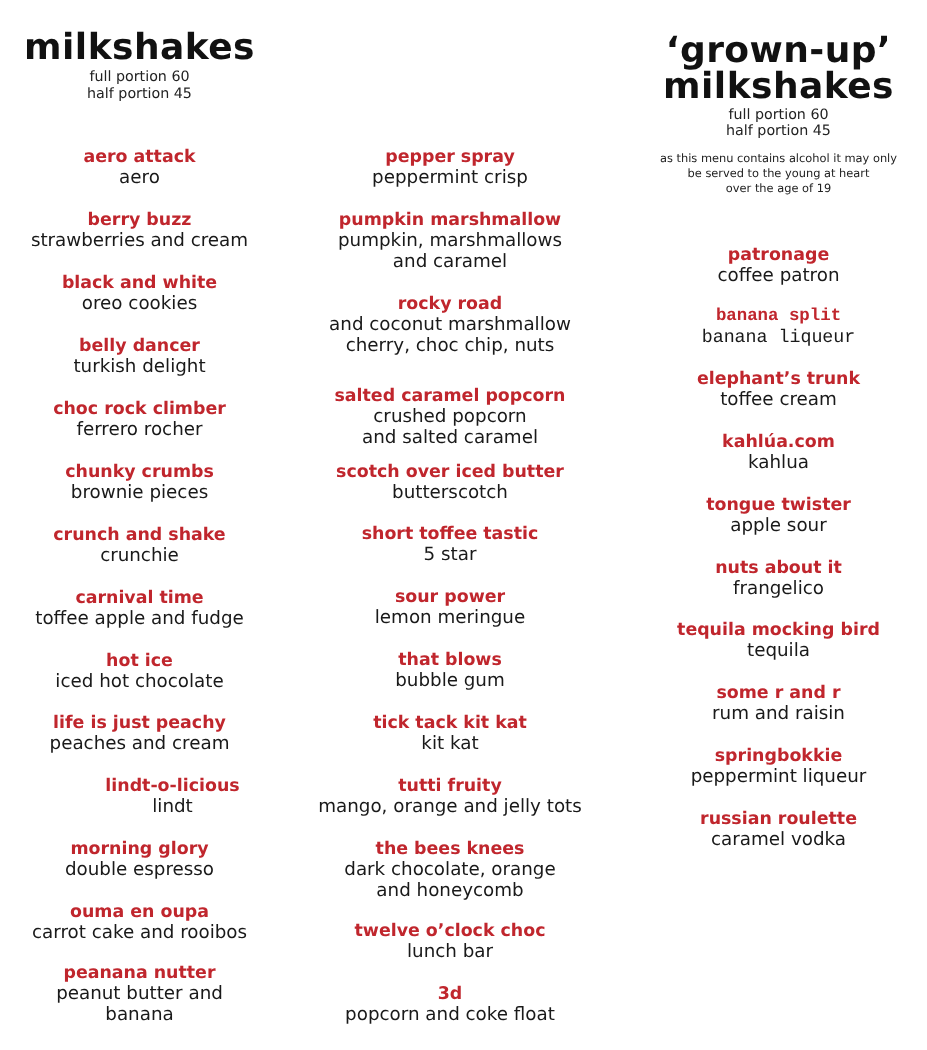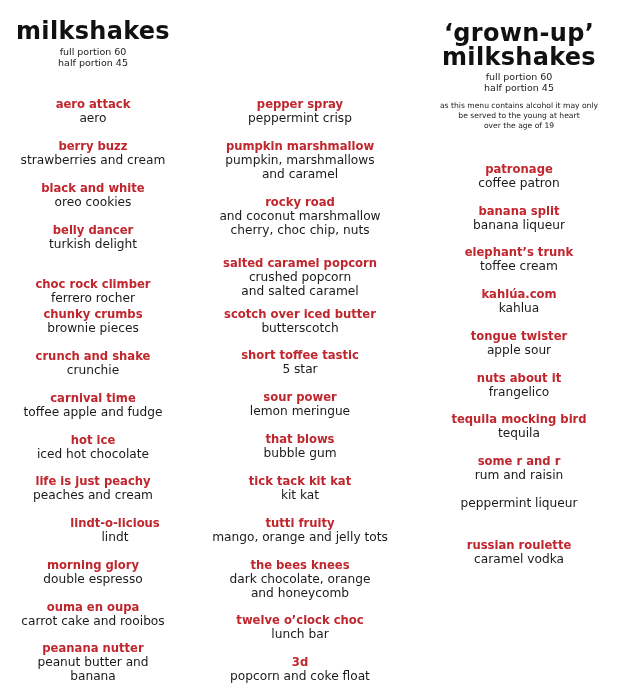--- a/index.html
+++ b/index.html
@@ -43,21 +43,21 @@
         <div class="desc">
           <div>oreo cookies</div>
         </div>
       </div>
       <div class="item" style="top: 223px;">
         <div class="name">belly dancer</div>
         <div class="desc">
           <div>turkish delight</div>
         </div>
       </div>
-      <div class="item" style="top: 265px; margin-top: 12px;">
+      <div class="item" style="top: 265px;">
         <div class="name">choc rock climber</div>
         <div class="desc">
           <div>ferrero rocher</div>
         </div>
       </div>
       <div class="item" style="top: 307px;">
         <div class="name">chunky crumbs</div>
         <div class="desc">
           <div>brownie pieces</div>
         </div>
@@ -209,21 +209,21 @@
   <div class="note" style="top:101px;">as this menu contains alcohol it may only</div>
   <div class="note" style="top:111px;">be served to the young at heart</div>
   <div class="note" style="top:121px;">over the age of 19</div>
   <div id="col3-items">
       <div class="item" style="top: 162px;">
         <div class="name">patronage</div>
         <div class="desc">
           <div>coffee patron</div>
         </div>
       </div>
-      <div class="item" style="top: 204px;">
+      <div class="item" style="top: 204px; font-family: Liberation Mono, monospace;">
         <div class="name">banana split</div>
         <div class="desc">
           <div>banana liqueur</div>
         </div>
       </div>
       <div class="item" style="top: 245px;">
         <div class="name">elephant’s trunk</div>
         <div class="desc">
           <div>toffee cream</div>
         </div>
@@ -252,20 +252,21 @@
           <div>tequila</div>
         </div>
       </div>
       <div class="item" style="top: 454px;">
         <div class="name">some r and r</div>
         <div class="desc">
           <div>rum and raisin</div>
         </div>
       </div>
       <div class="item" style="top: 496px;">
+        <div class="name">springbokkie</div>
         <div class="desc">
           <div>peppermint liqueur</div>
         </div>
       </div>
       <div class="item" style="top: 538px;">
         <div class="name">russian roulette</div>
         <div class="desc">
           <div>caramel vodka</div>
         </div>
       </div>

